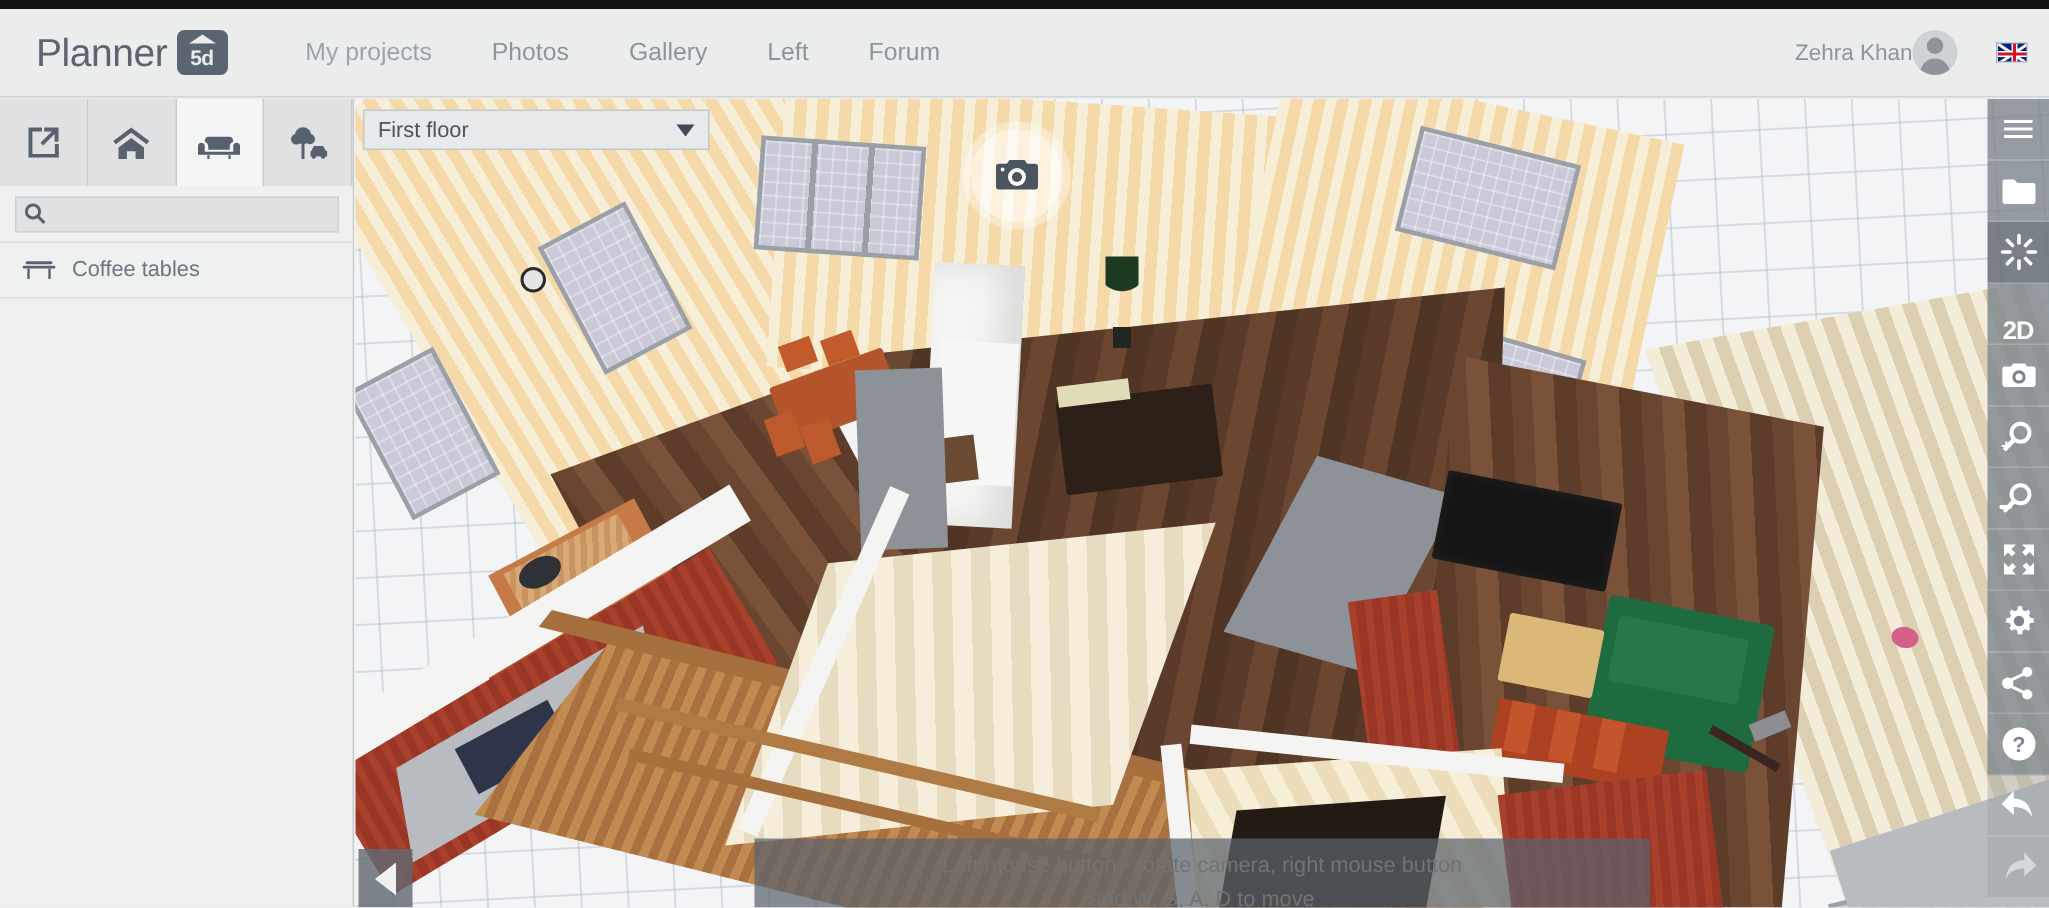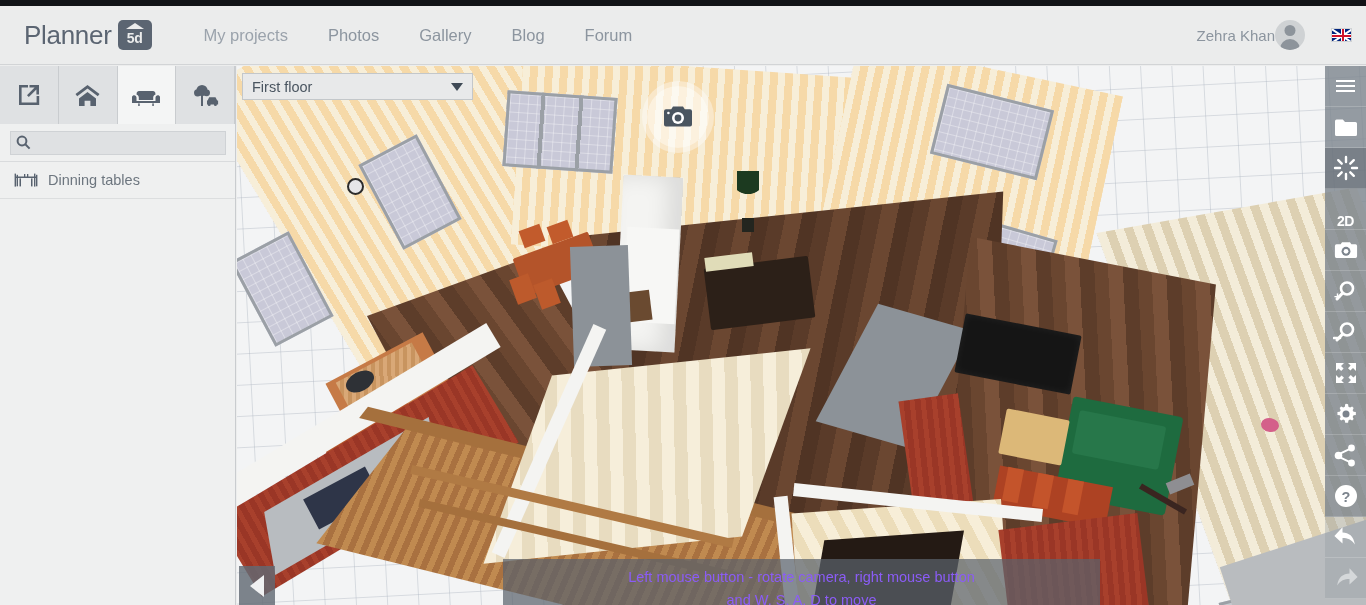--- a/index.html
+++ b/index.html
@@ -210,21 +210,21 @@
   }
   .cam-badge svg { fill: #4a5560; }
 
   
   .hint {
     position: absolute; left: 266px; top: 493px; width: 597px; height: 60px;
     background: rgba(90,98,108,.72);
     display: flex; flex-direction: column; align-items: center;
     justify-content: center; z-index: 40;
   }
-  .hint span { font-size: 14.5px; color: #8b5cf6; line-height: 23px; }
+  .hint span { font-size: 14.5px; color: #737373; line-height: 23px; }
 
   
   .collapse-btn {
     position: absolute; left: 2px; top: 500px; width: 36px; height: 39px;
     background: rgba(98,106,116,.82);
     display: flex; align-items: center; justify-content: center;
     z-index: 40; cursor: pointer;
   }
   .collapse-btn .tri {
     width: 0; height: 0;
@@ -240,21 +240,21 @@
   .rb-btn {
     width: 41px; height: 41px; display: flex; align-items: center;
     justify-content: center; cursor: pointer;
     background: rgba(124,132,141,.80);
     border-bottom: 1px solid rgba(255,255,255,.18);
   }
   .rb-btn.transparent { background: rgba(150,157,164,.38); }
   .rb-btn.active { background: rgba(104,112,121,.88); }
   .rb-btn svg { fill: #ffffff; }
   .rb-btn .txt2d {
-    font-size: 14px; font-weight: bold; color: #fff; letter-spacing: -0.5px; margin-top: 24px;
+    font-size: 17px; font-weight: bold; color: #fff; letter-spacing: -0.5px; margin-top: 24px;
   }
   .hamburger i {
     display: block; width: 19px; height: 2.5px; background: #fff; margin: 2.5px 0;
   }
 </style>
 </head>
 <body>
 
 <div id="app">
 
@@ -266,21 +266,21 @@
       <span class="logo-badge">
         <span class="roof"></span>
         <span class="bdg-txt">5d</span>
       </span>
     </div>
 
     <div class="nav">
       <a href="#">My projects</a>
       <a href="#">Photos</a>
       <a href="#">Gallery</a>
-      <a href="#">Blog</a>
+      <a href="#">Left</a>
       <a href="#">Forum</a>
     </div>
 
     <div class="header-right">
       <span class="user-name">Zehra Khan</span>
       <span class="avatar">
         <span class="head"></span>
           <span class="body"></span>
       </span>
       <span class="flag">
@@ -334,37 +334,32 @@
           <circle cx="6" cy="6" r="4.4"></circle>
           <line x1="9.3" y1="9.3" x2="13.6" y2="13.6"></line>
         </svg>
         <input type="text" placeholder="" style="">
       </div>
     </div>
 
 
     <div class="cat-list">
 
-
       <div class="cat-item">
         <span class="ci-icon">
-          <svg width="24" height="17" viewBox="0 0 24 17">
-            <rect x="1" y="4.4" width="22" height="1.7" rx="0.8"></rect>
-            <rect x="5.5" y="6.4" width="1.5" height="8"></rect>
-            <rect x="17" y="6.4" width="1.5" height="8"></rect>
-            <rect x="0.6" y="1.6" width="1.4" height="13"></rect>
-            <rect x="2.6" y="2.8" width="1.4" height="11.5"></rect>
-            <rect x="20" y="1.6" width="1.4" height="13"></rect>
-            <rect x="22" y="2.8" width="1.4" height="11.5"></rect>
-            <rect x="10" y="2" width="1.3" height="3"></rect>
-            <rect x="13" y="2" width="1.3" height="3"></rect>
+          <svg width="22" height="16" viewBox="0 0 22 16">
+            <rect x="2" y="2.2" width="18" height="2" rx="1"></rect>
+            <rect x="0" y="5.2" width="22" height="1.8" rx="0.9"></rect>
+            <rect x="3.2" y="7" width="1.6" height="7"></rect>
+            <rect x="17.2" y="7" width="1.6" height="7"></rect>
           </svg>
         </span>
-        <span class="ci-label">Dinning tables</span>
+        <span class="ci-label">Coffee tables</span>
       </div>
+
 
 
 
 
     </div>
   </div>
 
   <div class="viewport">
 
     <div class="grid-bg"></div>

